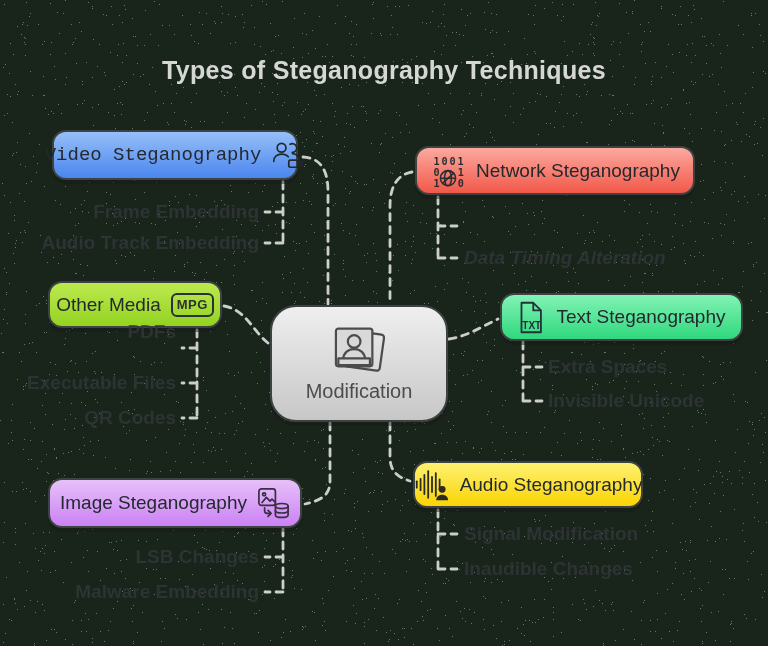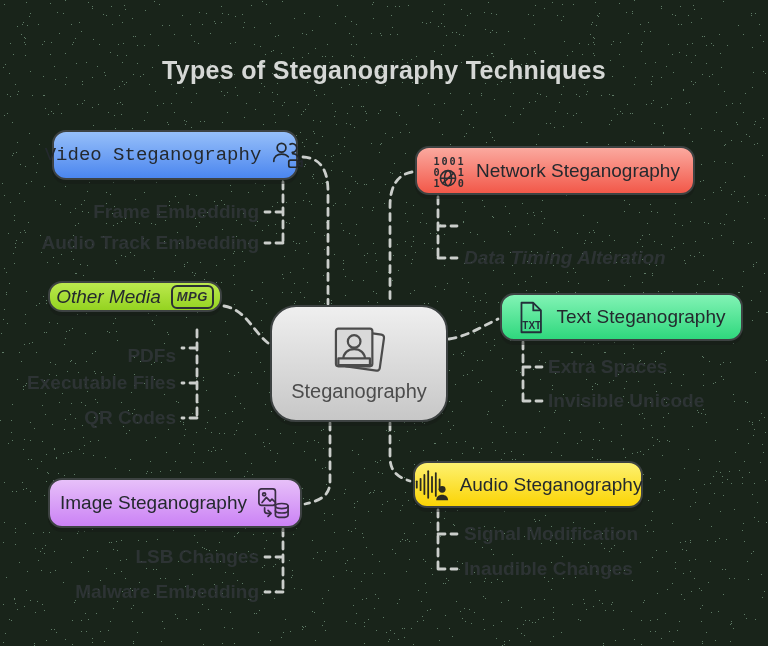--- a/index.html
+++ b/index.html
@@ -9,21 +9,21 @@
   #connector-layer{position:absolute;left:0;top:0;z-index:1;}
   .conn{fill:none;stroke:#cbcecb;stroke-width:2.8;stroke-dasharray:7 6;stroke-linecap:round;}
   #title{position:absolute;left:0;right:0;top:56px;text-align:center;font-size:25px;font-weight:700;
          color:#ffffff;opacity:.82;letter-spacing:.3px;z-index:2;}
   .node{position:absolute;display:flex;align-items:center;justify-content:center;gap:10px;
         border:2px solid #3d4242;border-radius:14px;box-shadow:0 4px 0 rgba(22,26,22,.45);
         z-index:2;box-sizing:border-box;padding:0 12px;}
   .node-label{font-size:19px;font-weight:500;color:#24292e;white-space:nowrap;}
   .node-video  {left:52px; top:130px; width:246px; height:50px;background:linear-gradient(180deg,#96bff9,#4b86ef);font-family:Liberation Mono, monospace;}
   .node-network{left:415px;top:146px; width:280px; height:49px;background:linear-gradient(180deg,#fba99f,#f25849);}
-  .node-other  {left:48px; top:281px; width:174px; height:31px;background:linear-gradient(180deg,#bce94e,#94d321);font-style:italic;}
+  .node-other  {left:48px; top:281px; width:174px; height:47px;background:linear-gradient(180deg,#bce94e,#94d321);}
   .node-text   {left:500px;top:293px; width:243px; height:48px;background:linear-gradient(180deg,#82f3b5,#2fd87d);}
   .node-image  {left:48px; top:478px; width:254px; height:50px;background:linear-gradient(180deg,#e7c0f9,#cb82f5);}
   .node-audio  {left:413px;top:461px; width:230px; height:47px;background:linear-gradient(180deg,#fdf170,#fbd405);}
   .node-center {left:270px;top:305px; width:178px; height:117px;border-radius:26px;flex-direction:column;gap:4px;
                 background:linear-gradient(180deg,#efefef,#c7c7c7);}
   .node-center .node-label{font-size:20px;color:#4c4c4c;}
   .child{position:absolute;z-index:2;font-size:19px;font-weight:600;color:#33383c;opacity:.78;
          white-space:nowrap;line-height:24px;}
   .child.r{text-align:right;}
   .icon{flex:0 0 auto;display:block;}
@@ -98,21 +98,21 @@
       </g>
     </svg>
     <span class="node-label">Network Steganography</span>
   </div>
   <div class="child" style="left:464px;top:246px;font-style:italic;">Data Timing Alteration</div>
 
   <div class="node node-other">
     <span class="node-label">Other Media</span>
     <span class="filetag">MPG</span>
   </div>
-  <div class="child r" style="right:592px;top:344px;">PDFs</div>
+  <div class="child r" style="right:592px;top:320px;">PDFs</div>
   <div class="child r" style="right:592px;top:371px;">Executable Files</div>
   <div class="child r" style="right:592px;top:406px;margin-left:20px;">QR Codes</div>
 
   <div class="node node-text">
     <svg class="icon" width="29" height="33" viewBox="0 0 24 28">
       <g fill="none" stroke="#23303a" stroke-width="1.8" stroke-linejoin="round">
         <path d="M3.5 1.5 h10 l6.5 6.5 v18.5 h-16.5 z"></path>
         <path d="M13.5 1.5 v6.5 h6.5"></path>
       </g>
       <text x="4.2" y="23.5" font-size="8.5" font-weight="700" fill="#23303a" font-family="Liberation Sans, sans-serif">TXT</text>
@@ -160,16 +160,16 @@
   <div class="child" style="left:464px;top:557px;">Inaudible Changes</div>
 
   <div class="node node-center">
     <svg class="icon" width="56" height="51" viewBox="0 0 46 42" fill="none" stroke="#4c4c4c" stroke-width="2.2" stroke-linejoin="round" stroke-linecap="round">
       <rect x="12" y="6" width="30" height="30" rx="2.5" transform="rotate(8 27 21)"></rect>
       <rect x="4" y="3" width="30" height="31" rx="2" fill="#d9d9d9"></rect>
       <circle cx="19" cy="13.5" r="5.2"></circle>
       <path d="M10 28.5 c0-5.5 4-8.6 9-8.6 s9 3.1 9 8.6"></path>
       <rect x="6" y="27.5" width="26" height="5.5" fill="#d9d9d9"></rect>
     </svg>
-    <span class="node-label">Steganography</span>
+    <span class="node-label">Modification</span>
   </div>
 
 </div>
 
 </body></html>

